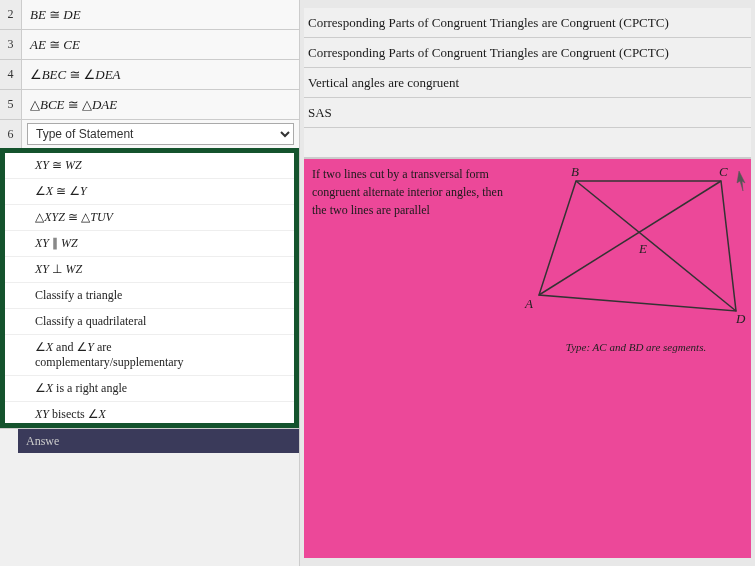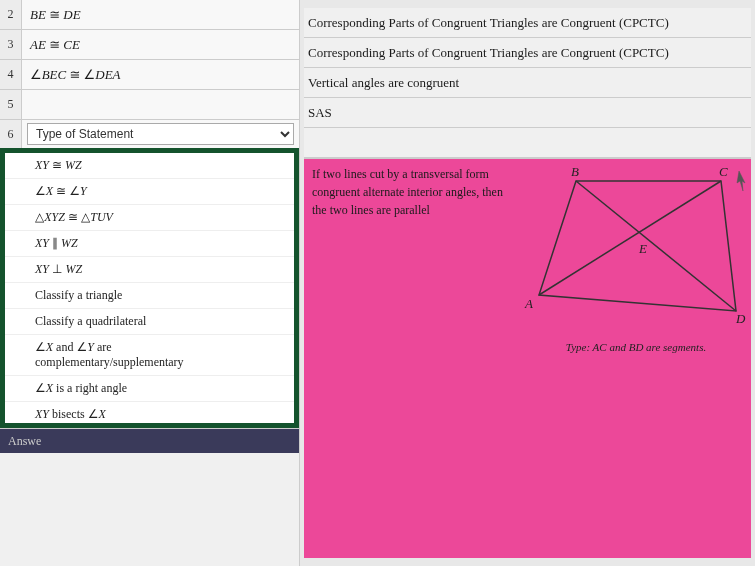--- a/index.html
+++ b/index.html
@@ -93,20 +93,21 @@
       border-bottom: 1px solid #eee;
     }
     .answer-bar {
       background: #3a3a5a;
       color: #ccc;
       font-size: 12px;
       padding: 4px 8px;
       display: flex;
       align-items: center;
       min-height: 24px;
+      margin-left: 18px;
     }
     
     .reason-row {
       font-size: 13px;
       color: #1a1a1a;
       padding: 4px 0;
       border-bottom: 1px solid #ccc;
       min-height: 30px;
       display: flex;
       align-items: center;
@@ -150,20 +151,23 @@
 
     <div class="statement-row">
       <div class="row-number">4</div>
       <div class="row-content">
         ∠<i>BEC</i> ≅ ∠<i>DEA</i>
       </div>
     </div>
 
     <div class="statement-row">
       <div class="row-number">5</div>
+      <div class="row-content">
+        △<i>BCE</i> ≅ △<i>DAE</i>
+      </div>
     </div>
 
     <div class="dropdown-section">
       <div class="dropdown-header">
         <div class="row-number">6</div>
         <select class="dropdown-select"><option>Type of Statement</option></select>
       </div>
 
       <div class="dropdown-options">
         <div class="dropdown-option"><i>XY</i> ≅ <i>WZ</i></div>

